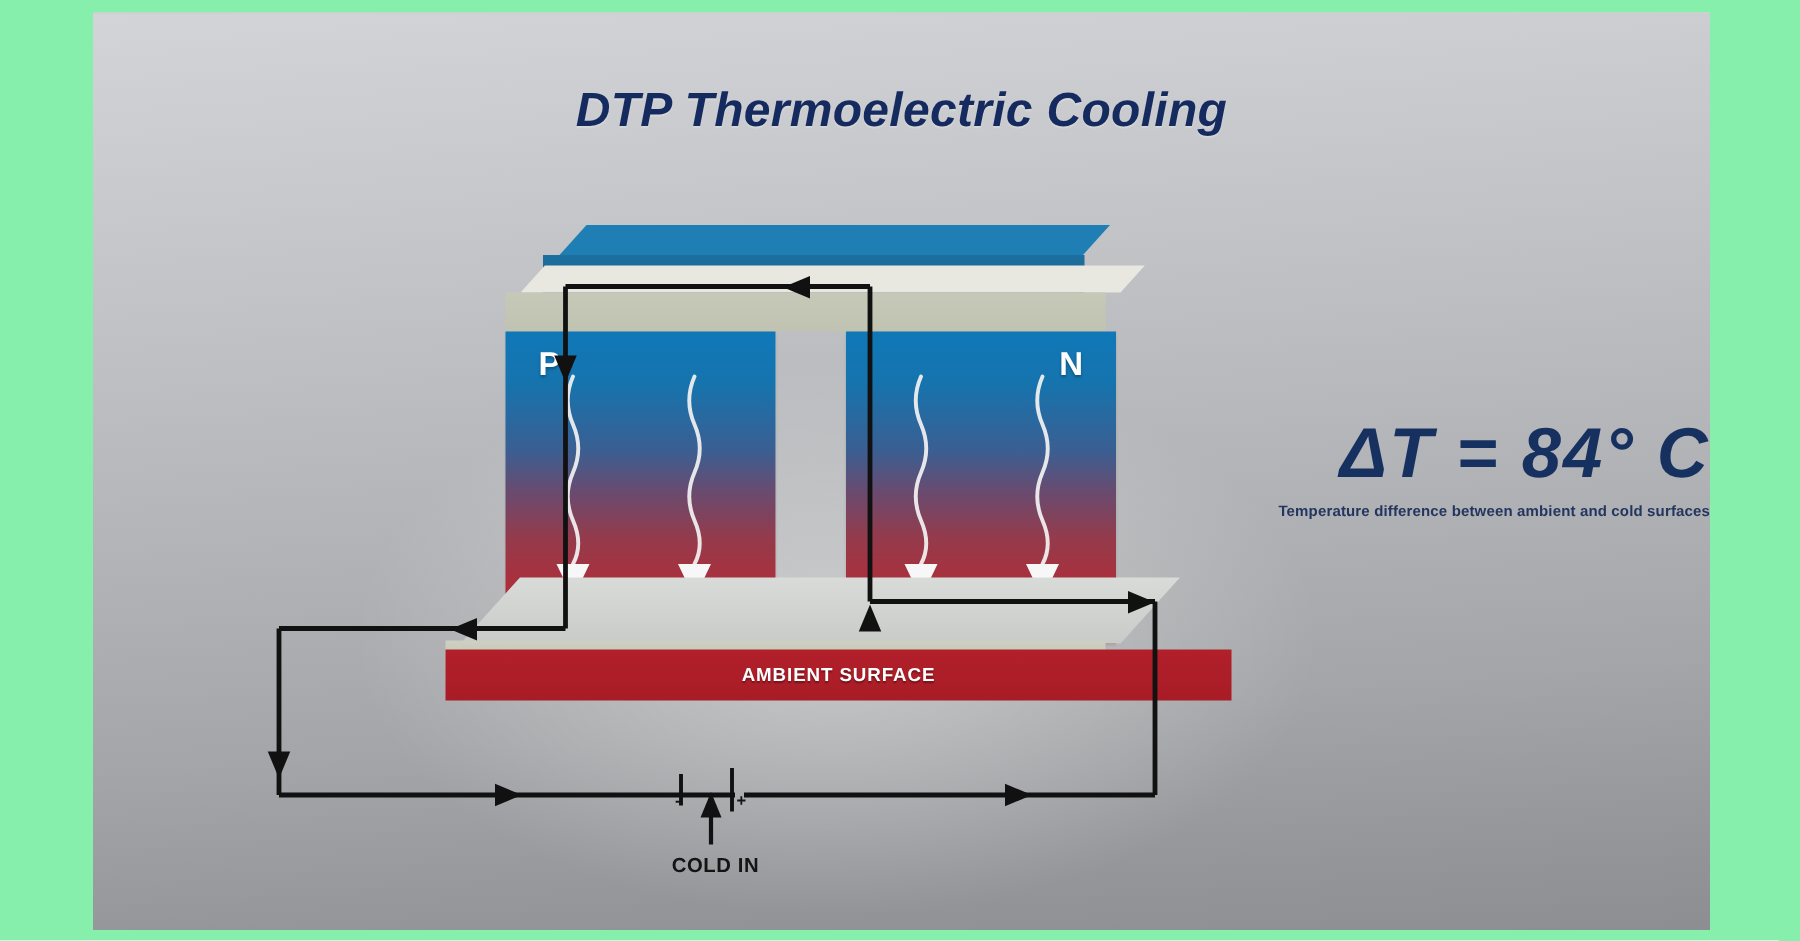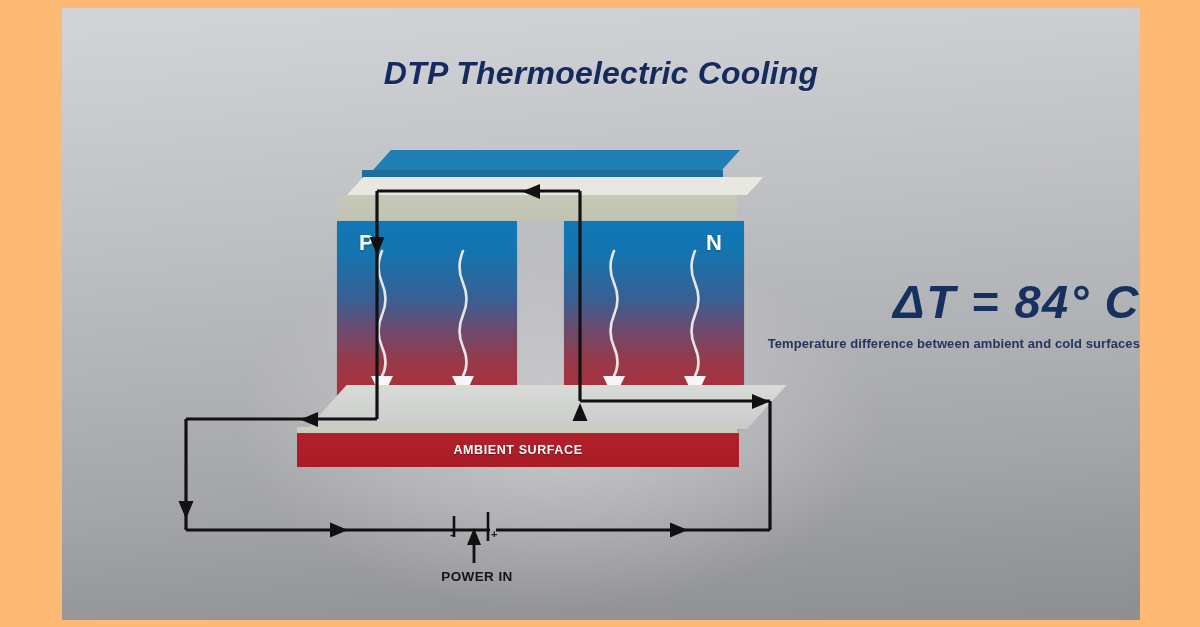--- a/index.html
+++ b/index.html
@@ -9,21 +9,21 @@
     height: 627px;
     background: #ffffff;
     font-family: "Liberation Sans", sans-serif;
     overflow: hidden;
   }
 
   #stage {
     position: relative;
     width: 1200px;
     height: 627px;
-    background: #fdba74;
+    background: #86efac;
   }
 
   
   #slide {
     position: absolute;
     left: 62px;
     top: 8px;
     width: 1078px;
     height: 611px;
     overflow: hidden;
@@ -144,21 +144,21 @@
     position: absolute;
     left: 125px; top: 288px;
     width: 440px; height: 26px;
     background: linear-gradient(180deg, #cdd0c2 0%, #c4c7b7 55%, #bcbfae 100%);
   }
 
   
   .amb-bar {
     position: absolute;
     left: 125px; top: 294px;
-    width: 442px; height: 34px;
+    width: 524px; height: 34px;
     background: linear-gradient(180deg, #b2202a 0%, #a81c26 100%);
     display: flex; align-items: center; justify-content: center;
   }
   .amb-label {
     color: #ffffff;
     font-size: 12.5px;
     font-weight: bold;
     letter-spacing: 0.6px;
     font-stretch: condensed;
     text-shadow: 0 1px 1px rgba(0,0,0,0.35);
@@ -183,21 +183,21 @@
   #delta-t {
     font-size: 47px;
     font-weight: bold;
     font-style: italic;
     color: #16305f;
     letter-spacing: 1.5px;
     line-height: 1.05;
   }
   #delta-caption {
     margin-top: 10px;
-    font-size: 13px;
+    font-size: 10px;
     font-weight: bold;
     color: #22365f;
     letter-spacing: 0.1px;
     font-stretch: condensed;
   }
 
   
   #power-label {
     position: absolute;
     left: 0px;
@@ -300,21 +300,21 @@
         <polygon points="268,513.5 268,528.5 286,521"></polygon>
         <polygon points="608,513.5 608,528.5 626,521"></polygon>
         <polygon points="405,536 419,536 412,519"></polygon>
       </g>
     </svg>
 
     <div class="batt-sign" style="left:388px; top:519px;">-</div>
     <div class="batt-sign" style="left:429px; top:519px;">+</div>
 
     <div id="power-label">
-      <span>POWER IN</span>
+      <span>COLD IN</span>
     </div>
 
     <div id="delta-block">
       <div id="delta-t">ΔT = 84° C</div>
       <div id="delta-caption">Temperature difference between ambient and cold surfaces</div>
     </div>
 
   </div>
 </div>
 

